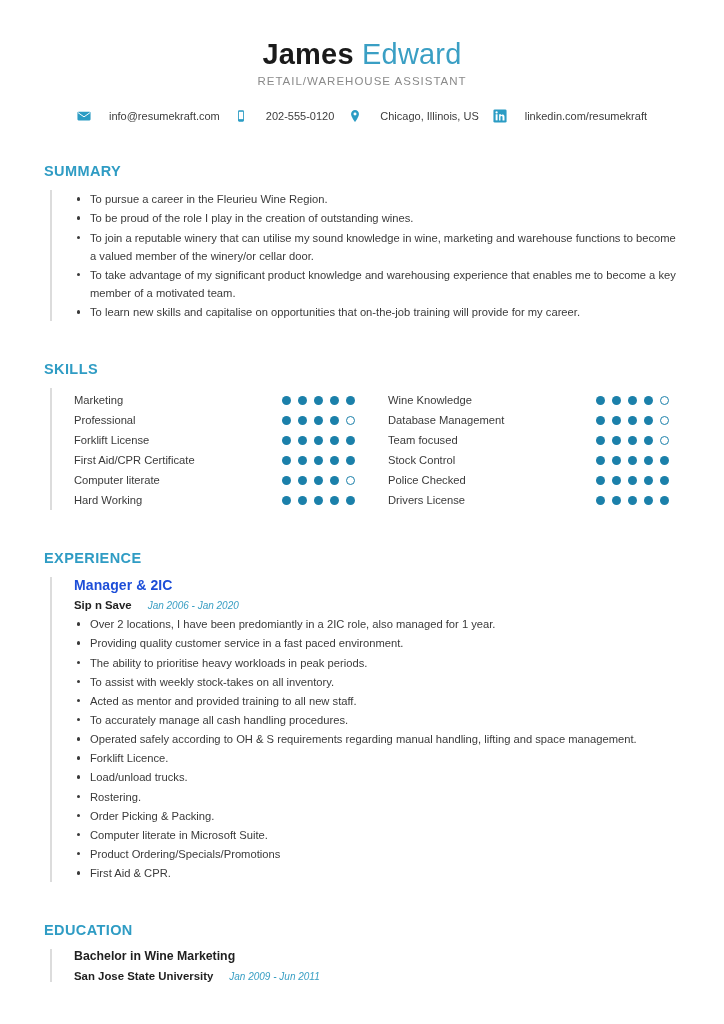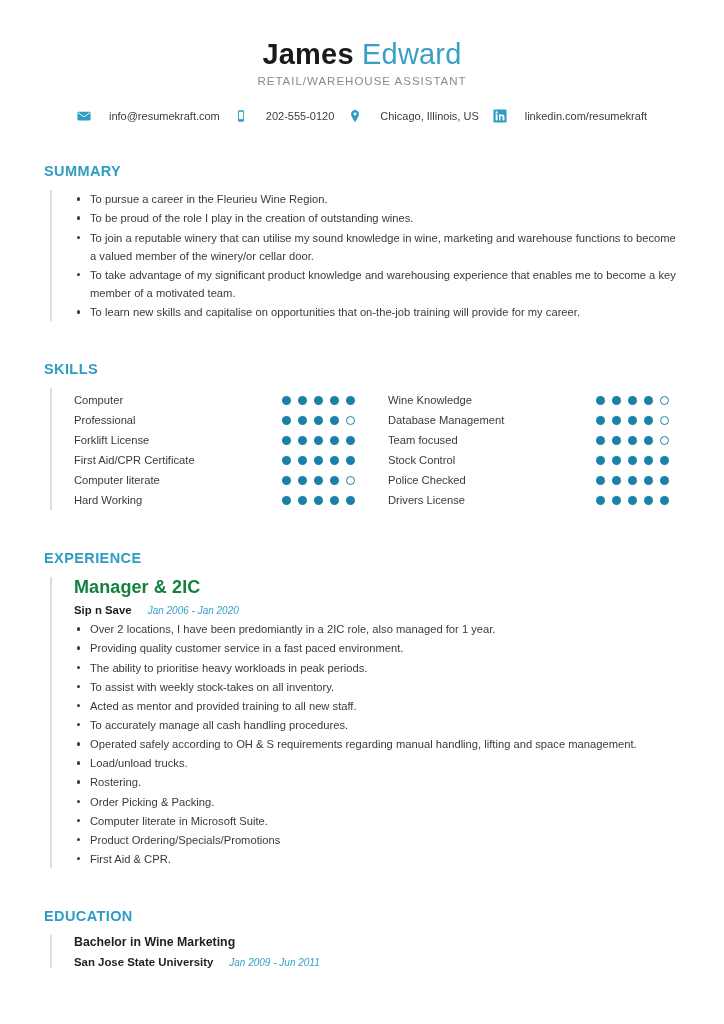--- a/index.html
+++ b/index.html
@@ -148,23 +148,23 @@
     height: 9px;
     border-radius: 50%;
     box-sizing: border-box;
   }
   .dot.filled { background: #1b80aa; }
   .dot.empty  { background: #ffffff; border: 1.3px solid #1b80aa; }
 
   
   .entry { padding-left: 22px; }
   .entry-role {
-    font-size: 18px;
+    font-size: 14px;
     font-weight: bold;
-    color: #15803d;
+    color: #1d4ed8;
     margin: 0 0 6px 0;
     letter-spacing: 0.1px;
   }
   .entry-meta {
     display: flex;
     align-items: baseline;
     gap: 16px;
     margin: 0 0 4px 0;
   }
   .entry-company {
@@ -257,21 +257,21 @@
         <li>To learn new skills and capitalise on opportunities that on-the-job training will provide for my career.</li>
       </ul>
     </div>
   </div>
 
   <div class="section" style="margin-bottom:22px;">
     <h2 class="section-title">SKILLS</h2>
     <div class="skills-body">
       <div class="skills-col" id="skills-left">
           <div class="skill-row">
-            <span class="skill-name">Computer</span>
+            <span class="skill-name">Marketing</span>
             <span class="skill-dots">
               <span class="dot filled"></span>
               <span class="dot filled"></span>
               <span class="dot filled"></span>
               <span class="dot filled"></span>
               <span class="dot filled"></span>
             </span>
           </div>
           <div class="skill-row">
             <span class="skill-name">Professional</span>
@@ -399,20 +399,21 @@
           <span class="entry-dates">Jan 2006 - Jan 2020</span>
         </div>
         <ul class="bullets" id="exp-list">
             <li>Over 2 locations, I have been predomiantly in a 2IC role, also managed for 1 year.</li>
             <li>Providing quality customer service in a fast paced environment.</li>
             <li>The ability to prioritise heavy workloads in peak periods.</li>
             <li>To assist with weekly stock-takes on all inventory.</li>
             <li>Acted as mentor and provided training to all new staff.</li>
             <li>To accurately manage all cash handling procedures.</li>
             <li>Operated safely according to OH &amp; S requirements regarding manual handling, lifting and space management.</li>
+            <li>Forklift Licence.</li>
             <li>Load/unload trucks.</li>
             <li>Rostering.</li>
             <li>Order Picking &amp; Packing.</li>
             <li>Computer literate in Microsoft Suite.</li>
             <li>Product Ordering/Specials/Promotions</li>
             <li>First Aid &amp; CPR.</li>
           </ul>
       </div>
     </div>
   </div>

